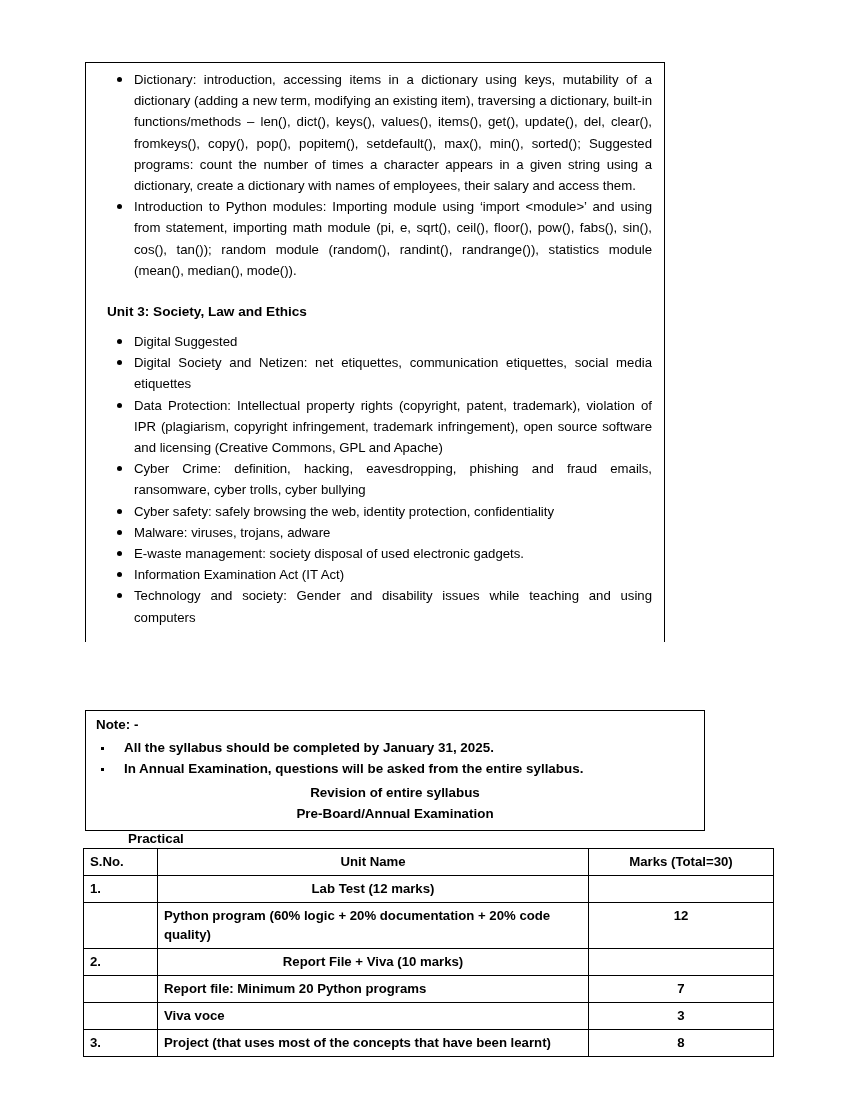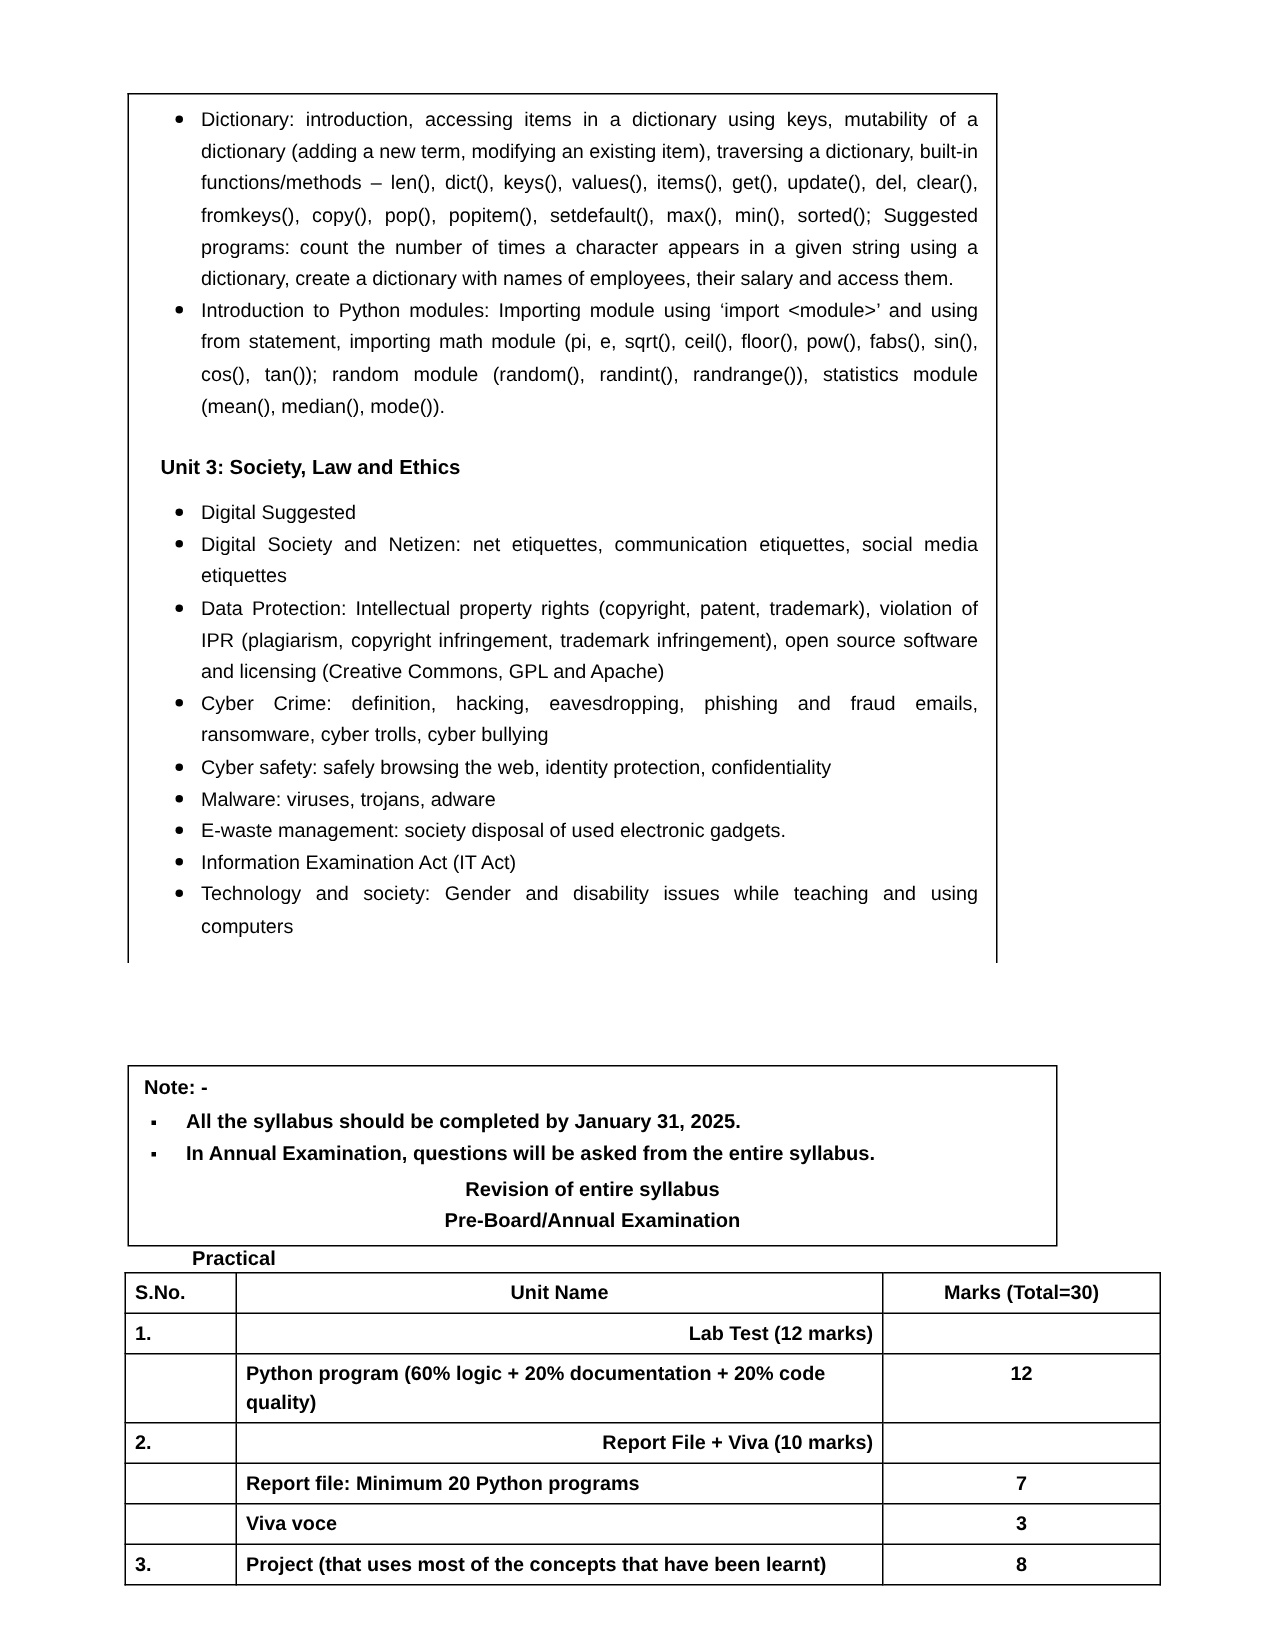--- a/index.html
+++ b/index.html
@@ -158,21 +158,21 @@
     padding-left: 9px;
     padding-top: 5px;
     padding-bottom: 7px;
     line-height: 19.5px;
   }
   td.marks-cell {
     text-align: center;
   }
   td.tall { padding-top: 7px; padding-bottom: 9px; }
   td.group-cell {
-    text-align: right;
+    text-align: center;
     padding-top: 4px;
     padding-bottom: 5px;
   }
   .hdr-row td { padding-top: 3px; padding-bottom: 4px; }
 </style>
 </head>
 <body>
 
 <div class="page">
 

